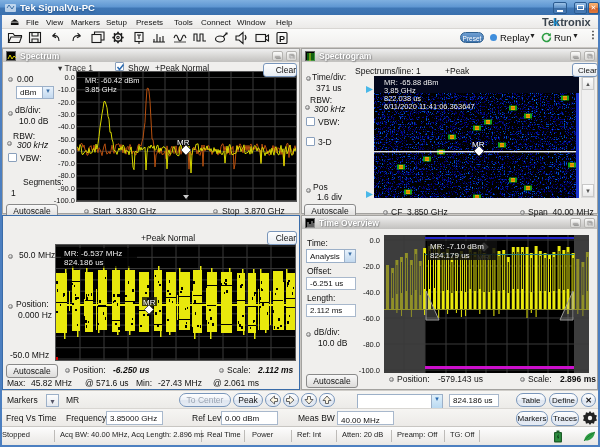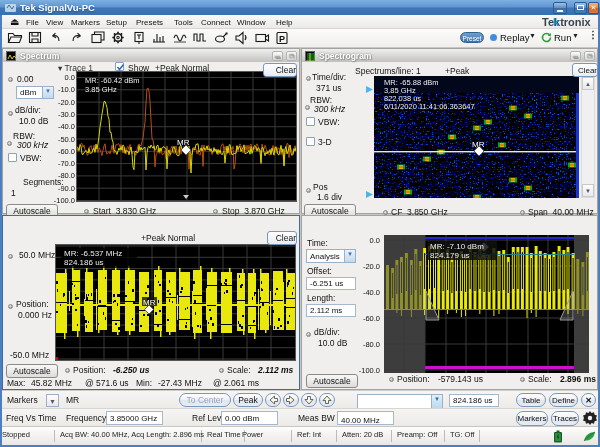--- a/index.html
+++ b/index.html
@@ -574,20 +574,28 @@
       <span class="ctl" style="left:4px;top:162px">Max:</span>
       <span class="ctl" style="left:28px;top:162px">45.82 MHz</span>
       <span class="ctl" style="left:82px;top:162px">@</span>
       <span class="ctl" style="left:93px;top:162px">571.6 us</span>
       <span class="ctl" style="left:133px;top:162px">Min:</span>
       <span class="ctl" style="left:155px;top:162px">-27.43 MHz</span>
       <span class="ctl" style="left:210px;top:162px">@</span>
       <span class="ctl" style="left:221px;top:162px">2.061 ms</span>
     </div>
     <div class="panel" style="left:301px;top:215px;width:297px;height:175px">
+      <div class="ptitle">
+        <span class="ic"><svg width="10" height="10">
+            <path d="M1 8h8 M2 7v-4 M4 7v-2 M6 7v-5 M8 7v-3" stroke="#bbb" stroke-width="1"></path>
+          </svg></span>
+        <span style="position:absolute;left:17px;top:1.5px">Time Overview</span>
+        <span class="pbtn" style="right:16px">▬</span>
+        <span class="pbtn" style="right:2px">❐</span>
+      </div>
       <span class="ctl" style="left:5px;top:22px">Time:</span>
       <div class="combo" style="left:4px;top:33px;width:50px;height:14px;padding:2px 0 0 3px">Analysis<span class="ar">▾</span></div>
       <span class="ctl" style="left:5px;top:50px">Offset:</span>
       <div class="input" style="left:4px;top:61px;width:50px;height:13px">-6.251 us</div>
       <span class="ctl" style="left:5px;top:77px">Length:</span>
       <div class="input" style="left:4px;top:88px;width:50px;height:13px">2.112 ms</div>
       <span class="bullet" style="left:4px;top:116px"></span>
       <span class="ctl" style="left:12px;top:111px">dB/div:</span>
       <span class="ctl" style="left:16px;top:122px">10.0 dB</span>
       <div class="abtn" style="left:4px;top:158px;width:52px;height:14px;line-height:13px">Autoscale</div>
@@ -767,21 +775,21 @@
       <div class="cell" style="left:53px;width:147px"></div>
       <div class="cell" style="left:200px;width:43px"></div>
       <div class="cell" style="left:243px;width:47px"></div>
       <div class="cell" style="left:290px;width:45px"></div>
       <div class="cell" style="left:335px;width:55px"></div>
       <div class="cell" style="left:390px;width:53px"></div>
       <div class="cell" style="left:443px;width:35px"></div>
       <span style="left:0">Stopped</span>
       <span style="left:58px">Acq BW: 40.00 MHz, Acq Length: 2.896 ms</span>
       <span style="left:205px">Real Time</span>
-      <span style="left:240px">Power</span>
+      <span style="left:250px">Power</span>
       <span style="left:295px">Ref: Int</span>
       <span style="left:340px">Atten: 20 dB</span>
       <span style="left:395px">Preamp: Off</span>
       <span style="left:448px">TG: Off</span>
       <svg class="abs" style="left:551px;top:3px" width="10" height="13" viewBox="0 0 10 13">
         <rect x="3.5" y="0.5" width="3" height="2" fill="#1c5c28"></rect>
         <rect x="1" y="2" width="8" height="10.5" rx="1" fill="#1c5c28"></rect>
         <rect x="2.2" y="3.2" width="5.6" height="8" fill="#2e8f40"></rect>
         <path d="M5 4.5 L3.8 7.5 H5 L4.6 9.8 L6.4 6.8 H5.2 L5.8 4.5 Z" fill="#0c3816"></path>
       </svg>

